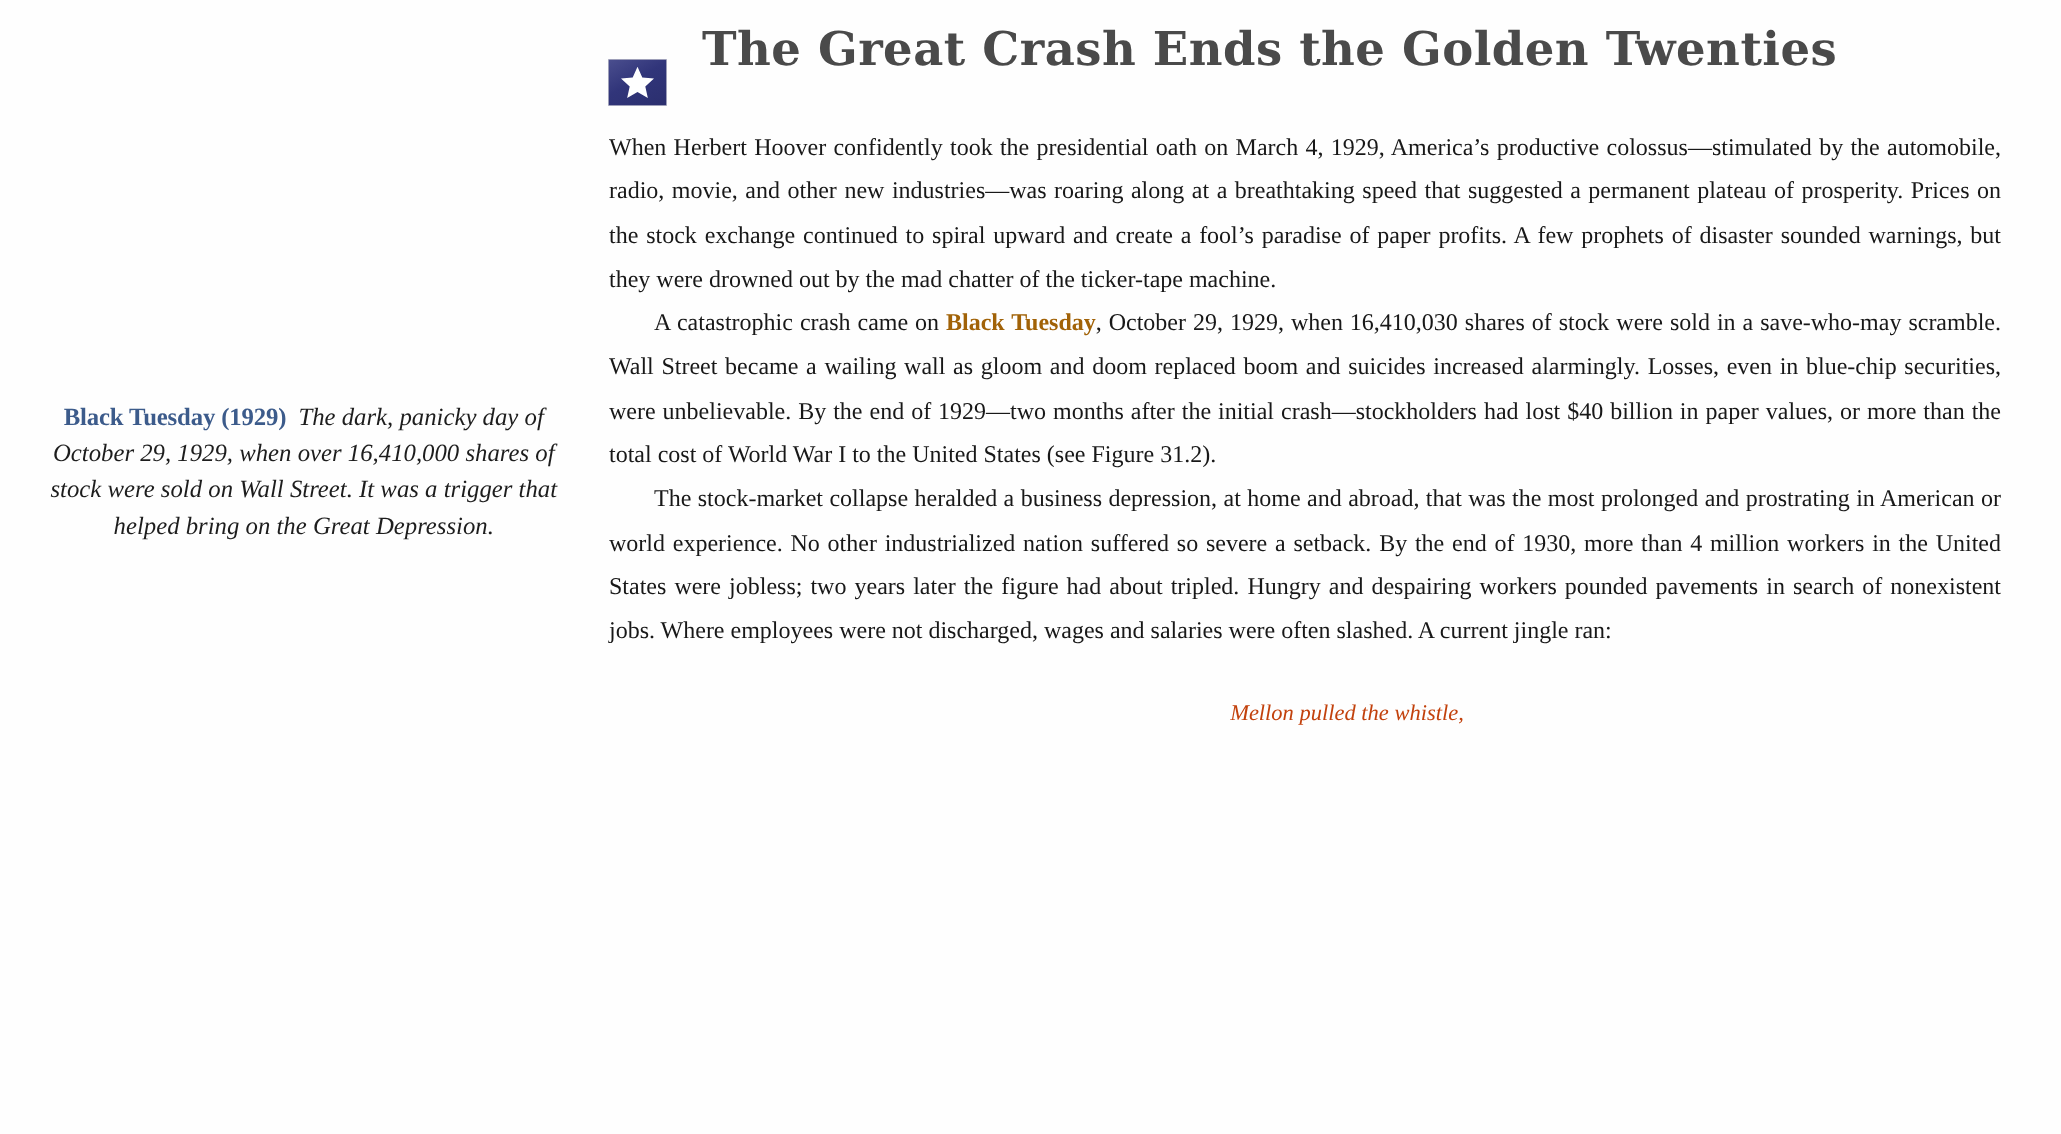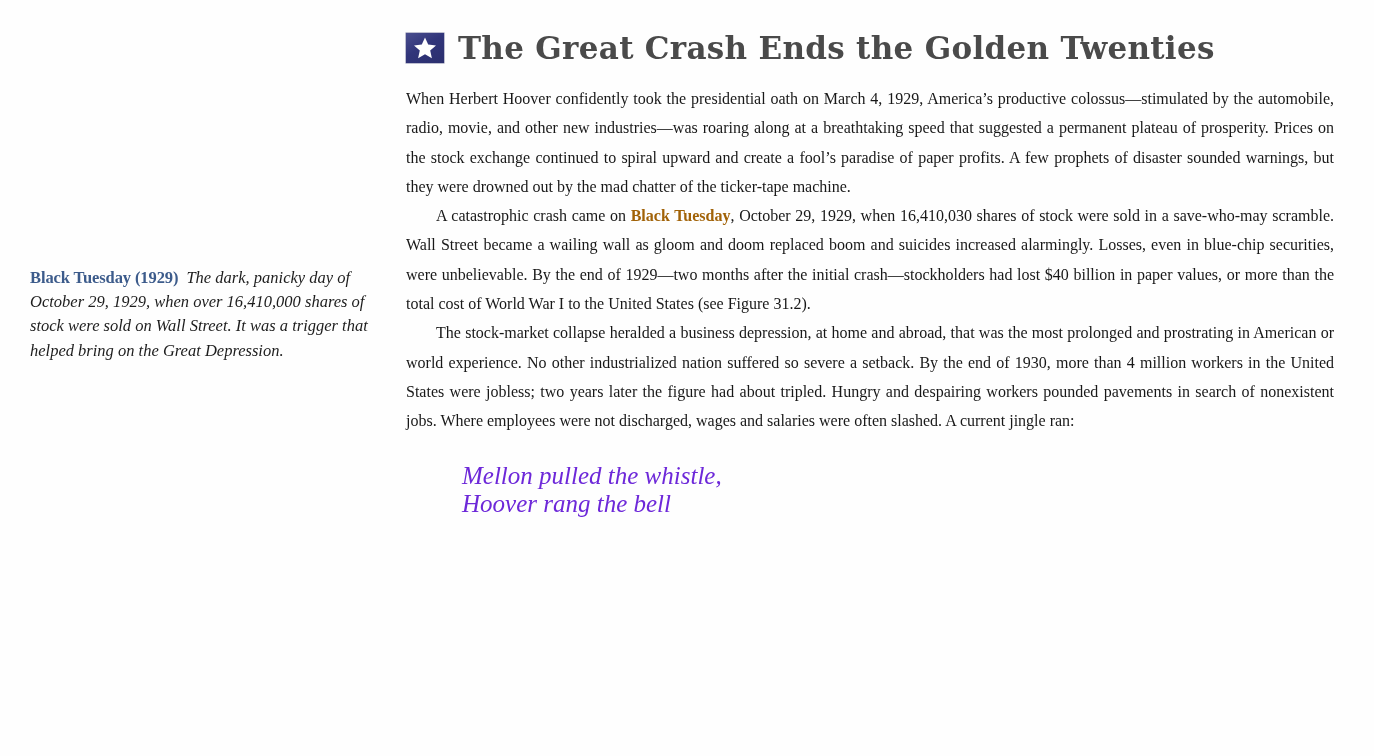--- a/index.html
+++ b/index.html
@@ -26,21 +26,21 @@
   
   .margin-note {
     position: absolute;
     left: 30px;
     top: 266px;
     width: 345px;
     font-size: 16.5px;
     line-height: 24.2px;
     font-style: italic;
     color: #1d1d1d;
-    text-align: left;
+    text-align: center;
   }
   .margin-note-term {
     font-style: normal;
     font-weight: bold;
     color: #3c5b8b;
     letter-spacing: -0.1px;
   }
   .margin-note-term::after {
     content: "\00a0\00a0";
   }
@@ -48,22 +48,22 @@
   
   .main-col {
     position: absolute;
     left: 406px;
     top: 26px;
     width: 928px;
   }
 
   .heading-row {
     display: flex;
-    align-items: center;
-    gap: 14px;
+    align-items: flex-end;
+    gap: 24px;
     margin: 0 0 14px 0;
     height: 44px;
   }
   .star-badge {
     width: 38px;
     height: 30px;
     background: linear-gradient(150deg, #4a4e8e 0%, #31357a 45%, #2b2f6e 100%);
     display: flex;
     align-items: center;
     justify-content: center;
@@ -95,23 +95,24 @@
   }
   .term-blue {
     color: #a16207;
     font-weight: bold;
   }
 
   .verse {
     margin: 26px 0 0 0;
     padding-left: 56px;
     font-style: italic;
-    font-size: 25px;
+    font-size: 15px;
     line-height: 28.6px;
-    color: #6d28d9;
+    color: #c2410c;
+    text-align: center;
   }
   .verse-line { white-space: nowrap; }
 </style>
 </head>
 <body>
 
 <div class="page">
 
   <aside class="margin-note">
     <span class="margin-note-term">Black Tuesday (1929)</span><span>The dark, panicky day of October 29, 1929, when over 16,410,000 shares of stock were sold on Wall Street. It was a trigger that helped bring on the Great Depression.</span>
@@ -129,17 +130,16 @@
     </div>
 
     <p class="body-par">When Herbert Hoover confidently took the presidential oath on March 4, 1929, America’s productive colossus—stimulated by the automobile, radio, movie, and other new industries—was roaring along at a breathtaking speed that suggested a permanent plateau of prosperity. Prices on the stock exchange continued to spiral upward and create a fool’s paradise of paper profits. A few prophets of disaster sounded warnings, but they were drowned out by the mad chatter of the ticker-tape machine.</p>
 
     <p class="body-par indent"><span>A catastrophic crash came on </span><span class="term-blue">Black Tuesday</span><span>, October 29, 1929, when 16,410,030 shares of stock were sold in a save-who-may scramble. Wall Street became a wailing wall as gloom and doom replaced boom and suicides increased alarmingly. Losses, even in blue-chip securities, were unbelievable. By the end of 1929—two months after the initial crash—stockholders had lost $40 billion in paper values, or more than the total cost of World War I to the United States (see Figure 31.2).</span></p>
 
     <p class="body-par indent">The stock-market collapse heralded a business depression, at home and abroad, that was the most prolonged and prostrating in American or world experience. No other industrialized nation suffered so severe a setback. By the end of 1930, more than 4 million workers in the United States were jobless; two years later the figure had about tripled. Hungry and despairing workers pounded pavements in search of nonexistent jobs. Where employees were not discharged, wages and salaries were often slashed. A current jingle ran:</p>
 
     <div class="verse">
       <div class="verse-line">Mellon pulled the whistle,</div>
-      <div class="verse-line">Hoover rang the bell</div>
     </div>
 
   </div>
 </div>
 
 </body></html>

